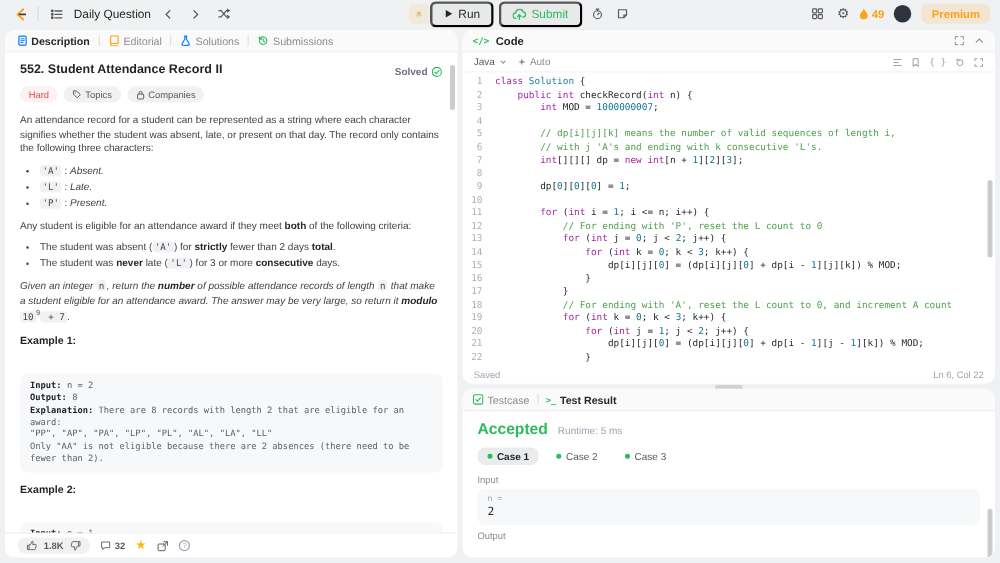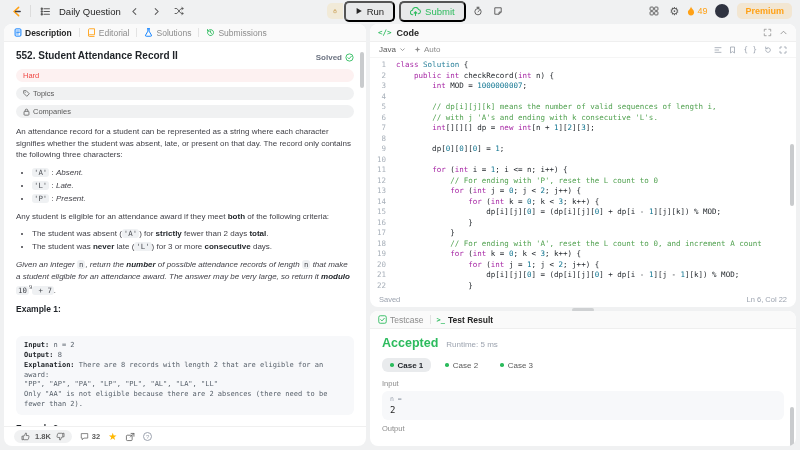--- a/index.html
+++ b/index.html
@@ -11,21 +11,21 @@
   .topbar { height:22px; display:flex; align-items:center; padding:0 8px; font-size:10px; }
   .tb-left, .tb-center, .tb-right { display:flex; align-items:center; gap:6px; }
   .tb-center { margin:0 auto; gap:4px; }
   .tb-right { gap:8px; }
   .nav-label { font-size:9.5px; color:#262626; font-weight:500; }
   .tb-icon-btn { display:flex; align-items:center; justify-content:center; width:16px; height:16px; border-radius:4px; color:#595959; }
   .tb-btn { display:flex; align-items:center; gap:4px; background:#e8e9ea; border-radius:5px; padding:3px 9px; font-size:9.5px; color:#262626; font-weight:500; }
   .tb-btn.submit { color:#2cbb5d; }
   .lock-btn { background:#f1ead8; border-radius:5px 0 0 5px; padding:3px 6px; margin-right:-3px; }
   .premium-pill { background:rgba(255,161,22,0.14); color:#ffa116; font-size:9px; font-weight:600; border-radius:5px; padding:3px 8px; }
-  .streak { display:flex; align-items:center; gap:2px; color:#ffa116; font-size:9px; font-weight:400; }
+  .streak { display:flex; align-items:center; gap:2px; color:#ffa116; font-size:9px; font-weight:700; }
   .avatar { width:14px; height:14px; border-radius:50%; background:#2f3340; }
   .gear-glyph { font-size:11px; color:#595959; line-height:1; }
   .tb-divider { width:1px; height:12px; background:#dcdcdc; }
 
   
   .workspace { position:absolute; top:22px; left:0; right:0; bottom:0; display:flex; gap:4px; padding:2px 4px 4px; }
   .panel { background:#fff; border-radius:8px; position:relative; overflow:hidden; }
   .left-panel { width:362px; flex:none; display:flex; flex-direction:column; }
   .right-col { flex:1; display:flex; flex-direction:column; min-width:0; }
   .code-panel { height:283px; flex:none; display:flex; flex-direction:column; }
@@ -36,21 +36,21 @@
   
   .ptabs { height:18px; flex:none; display:flex; align-items:center; gap:5px; padding:0 8px; background:#fafafa; border-bottom:1px solid #efefef; font-size:8.5px; color:#8c8c8c; }
   .ptab { display:flex; align-items:center; gap:3px; padding:0 2px; }
   .ptab.active { color:#262626; font-weight:700; }
   .ptab-div { width:1px; height:9px; background:#e3e3e3; }
 
   .desc-scroll { flex:1; overflow:hidden; padding:8px 12px 0; position:relative; }
   .title-row { display:flex; align-items:flex-start; justify-content:space-between; }
   .p-title { font-size:10px; font-weight:700; color:#1f2328; }
   .solved { display:flex; align-items:center; gap:3px; font-size:8px; color:#6b7280; white-space:nowrap; margin-top:3px;font-weight:bold; }
-  .pill-row { display:flex; gap:5px; margin:7px 0 8px;flex-direction:column; }
+  .pill-row { display:flex; gap:5px; margin:7px 0 8px; }
   .pill { display:flex; align-items:center; gap:3px; font-size:7.5px; border-radius:999px; padding:2px 7px; background:#f0f1f2; color:#595959; }
   .pill.hard { background:#fdf1f1; color:#ef4743; font-weight:500; }
   .desc-p { font-size:8px; line-height:11.5px; color:#3f3f46; margin:5px 0; }
   ul.desc-ul { margin:5px 0 6px 16px; }
   ul.desc-ul li { font-size:8px; line-height:13px; color:#3f3f46; }
   .rt-b { font-weight:700; color:#1f2328; }
   .rt-i { font-style:italic; }
   .rt-bi { font-weight:700; font-style:italic; color:#1f2328; }
   .rt-c { font-family:"DejaVu Sans Mono", monospace; font-size:0.92em; background:#eff1f3; border-radius:3px; padding:0 2px; color:#44474d; font-style:normal; }
   sup.rt-c { font-size:5.5px; background:transparent; padding:0; }

